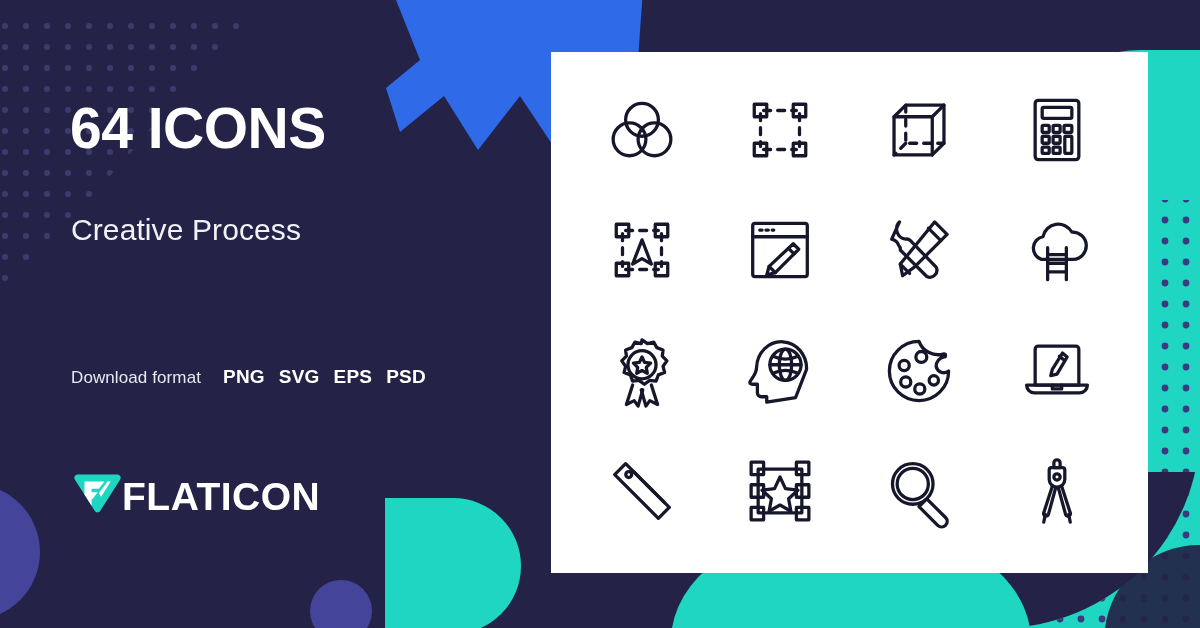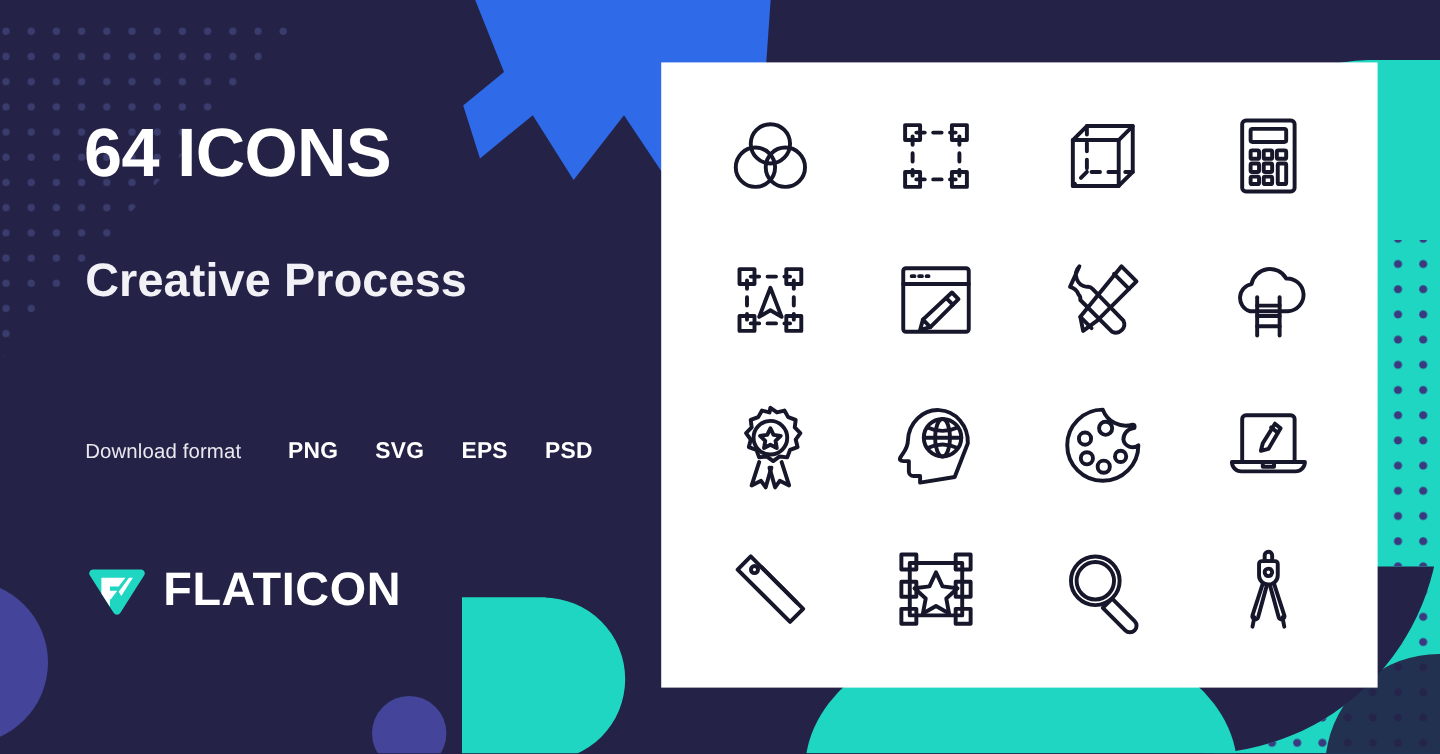--- a/index.html
+++ b/index.html
@@ -15,32 +15,32 @@
 
   
   .left{position:absolute;left:0;top:4px;width:523px;height:628px;z-index:5;}
   .title{
     position:absolute;left:70px;top:96px;
     font-size:57px;font-weight:700;color:#ffffff;
     letter-spacing:-0.5px;line-height:1;white-space:nowrap;
   }
   .subtitle{
     position:absolute;left:71px;top:211px;
-    font-size:39px;font-weight:700;color:#f2f2f6;
+    font-size:30px;font-weight:400;color:#f2f2f6;
     letter-spacing:0.1px;line-height:1;white-space:nowrap;
   }
   .formats{
     position:absolute;left:71px;top:362px;
     display:flex;align-items:baseline;gap:12px;white-space:nowrap;
   }
   .formats .flabel{font-size:17px;font-weight:400;color:#e8e8ef;letter-spacing:0.1px;text-align:right;}
   .formats .flist{display:flex;gap:14px;margin-left:10px;}
-  .formats .fitem{font-size:19px;font-weight:700;color:#ffffff;letter-spacing:0.2px;margin-left:17px;}
-
-  .brand{position:absolute;left:72px;top:462px;display:flex;align-items:center;gap:14px;}
+  .formats .fitem{font-size:19px;font-weight:700;color:#ffffff;letter-spacing:0.2px;}
+
+  .brand{position:absolute;left:72px;top:462px;display:flex;align-items:flex-end;}
   .brand-mark{width:50px;height:50px;display:block;}
   .brand-name{
     font-size:39px;font-weight:700;color:#ffffff;letter-spacing:0.5px;line-height:1;
   }
 
   
   .card{
     position:absolute;left:551px;top:52px;width:597px;height:521px;
     background:#ffffff;z-index:6;
   }

